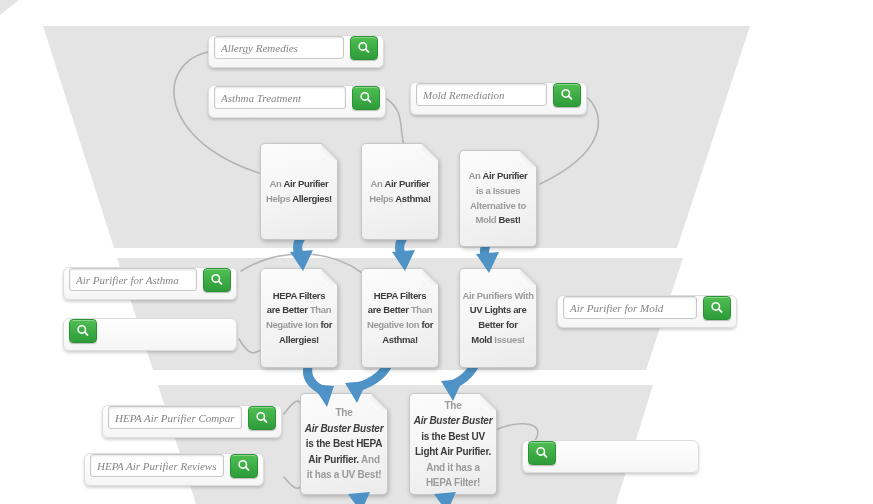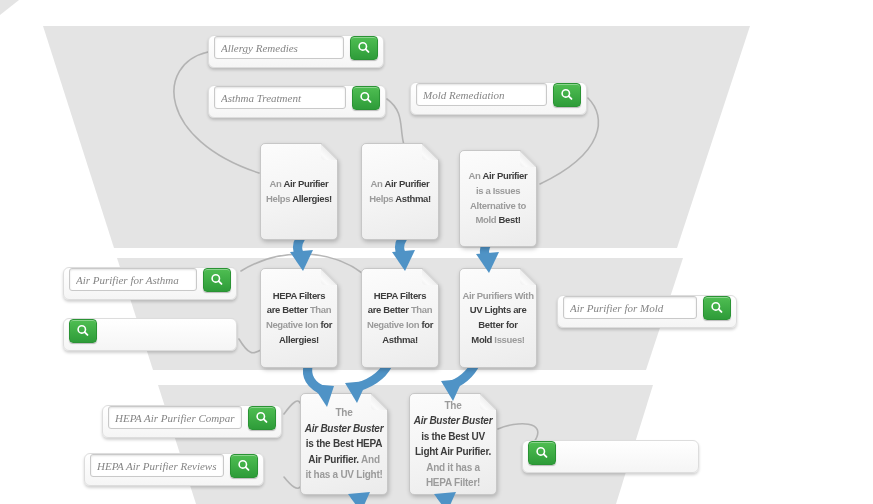--- a/index.html
+++ b/index.html
@@ -123,21 +123,21 @@
       <div class="doc-text"><span class="seg-b">HEPA Filters</span><br><span class="seg-b">are Better</span><span class="seg-m"> Than</span><br><span class="seg-m">Negative Ion</span><span class="seg-b"> for</span><br><span class="seg-b">Asthma!</span></div>
     </div>
   </div>
   <div class="docwrap" style="left:459px;top:268px;width:78px;height:100px">
     <div class="doc">
       <div class="doc-text"><span class="seg-m">Air Purifiers With</span><br><span class="seg-b">UV Lights are</span><br><span class="seg-b">Better for</span><br><span class="seg-b">Mold</span><span class="seg-m"> Issues!</span></div>
     </div>
   </div>
   <div class="docwrap wide" style="left:300px;top:393px;width:88px;height:102px">
     <div class="doc">
-      <div class="doc-text"><span class="seg-m">The</span><br><span class="seg-bi">Air Buster Buster</span><br><span class="seg-b">is the Best HEPA</span><br><span class="seg-b">Air Purifier.</span><span class="seg-m"> And</span><br><span class="seg-m">it has a UV Light!</span></div>
+      <div class="doc-text"><span class="seg-m">The</span><br><span class="seg-bi">Air Buster Buster</span><br><span class="seg-b">is the Best HEPA</span><br><span class="seg-b">Air Purifier.</span><span class="seg-m"> And</span><br><span class="seg-m">it has a UV Best!</span></div>
     </div>
   </div>
   <div class="docwrap wide" style="left:409px;top:393px;width:88px;height:102px">
     <div class="doc">
       <div class="doc-text"><span class="seg-m">The</span><br><span class="seg-bi">Air Buster Buster</span><br><span class="seg-b">is the Best UV</span><br><span class="seg-b">Light Air Purifier.</span><br><span class="seg-m">And it has a</span><br><span class="seg-m">HEPA Filter!</span></div>
     </div>
   </div>
 
   <svg class="layer fg" width="873" height="504" viewBox="0 0 873 504">
     <g class="heads">

